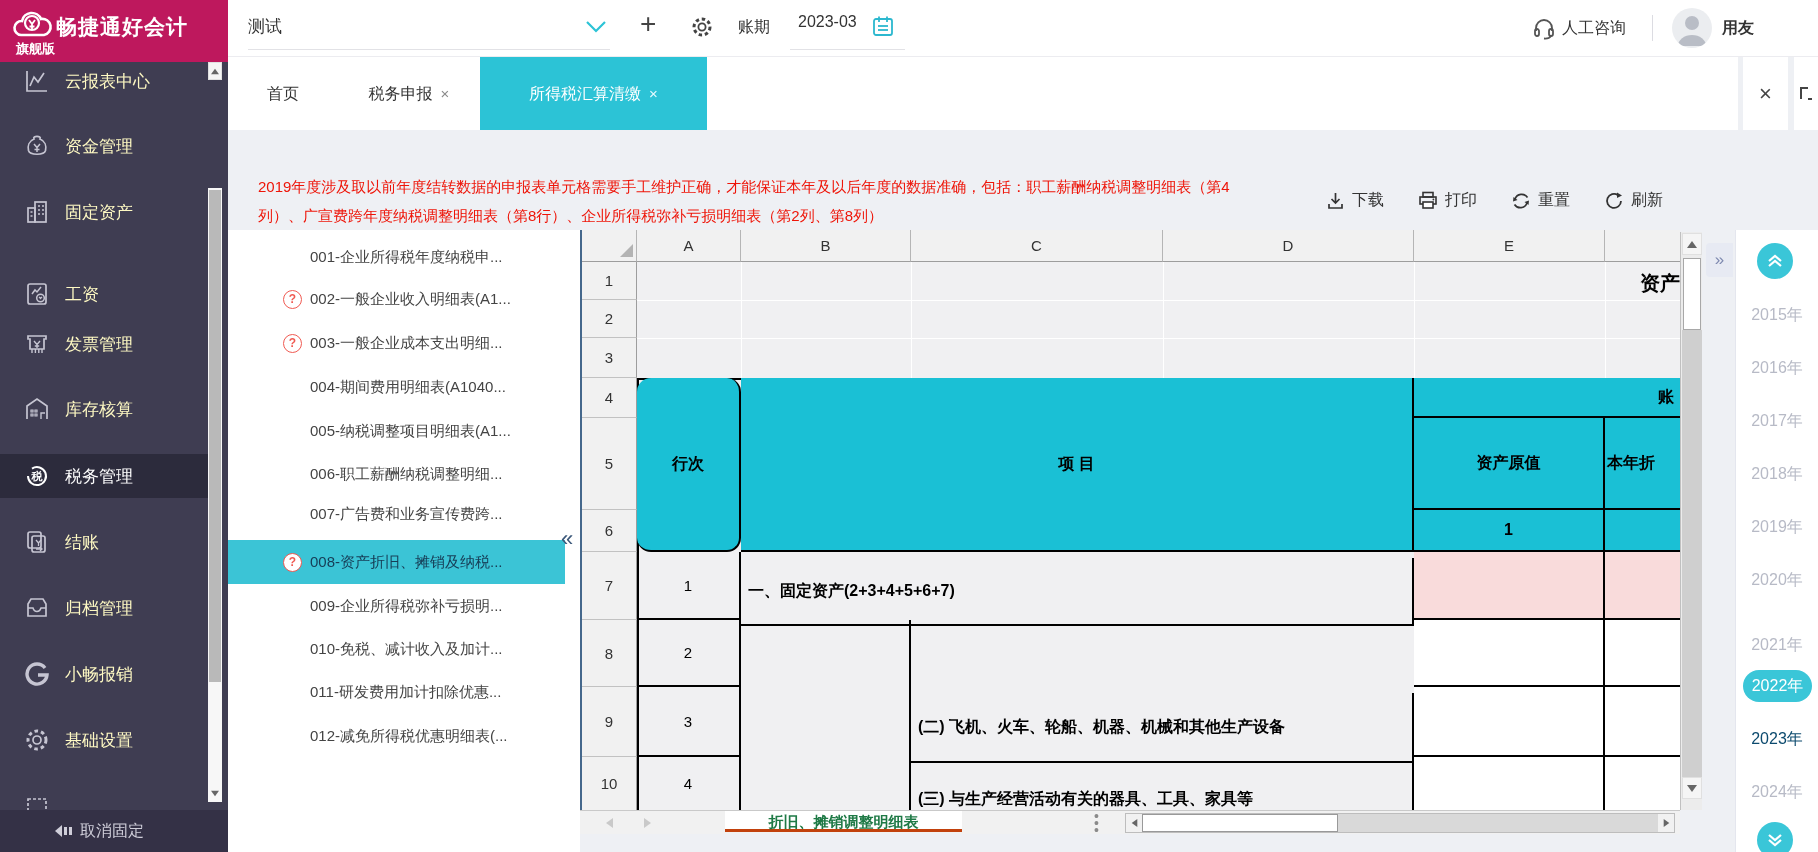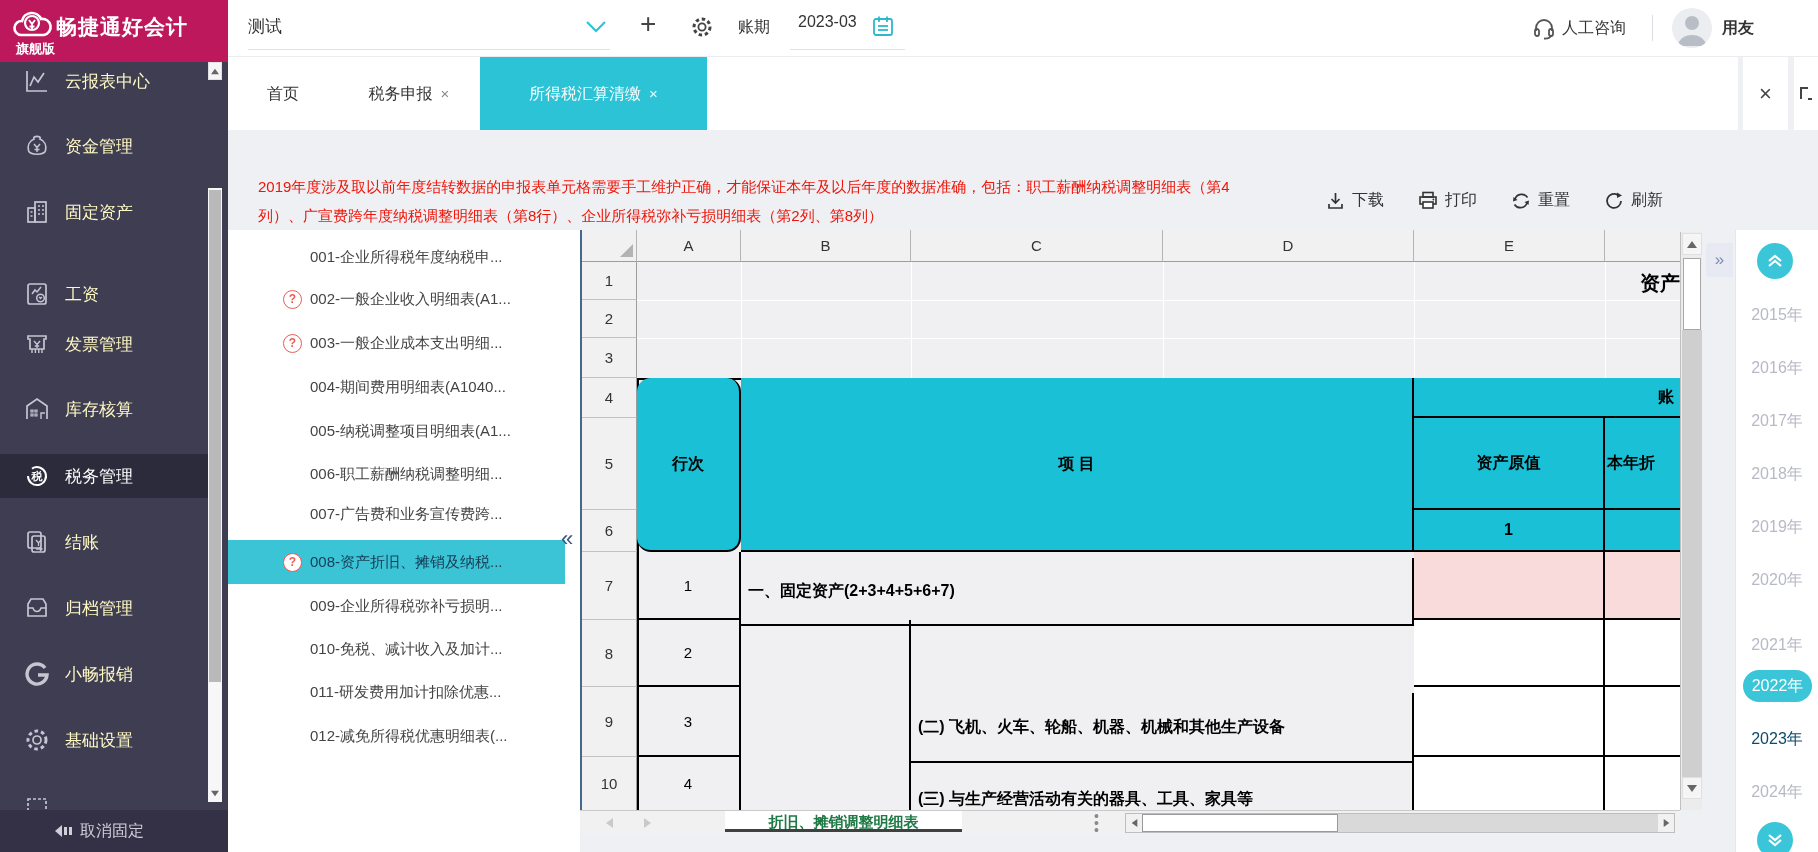--- a/index.html
+++ b/index.html
@@ -50,21 +50,21 @@
            text-align:center;font-size:15px;color:#333;display:flex;align-items:center;justify-content:center;}
   .gridline{background:#ffffff;}
   .tcell{border-right:2px solid #000;border-bottom:2px solid #000;font-size:16px;color:#000;}
   .thead{background:#1ac0d5;font-weight:bold;display:flex;align-items:center;justify-content:center;}
   .titem{font-weight:bold;display:flex;align-items:center;padding-left:7px;margin-top:6px;}
   .tno{display:flex;align-items:center;justify-content:center;font-size:15px;}
   .pink{background:#f9dbdb;}
   .white{background:#fff;}
   
   .sheetbar{left:580px;top:810px;width:1100px;height:24px;background:#f1f1f1;border-top:1px solid #c9c9c9;}
-  .sheettab{left:145px;top:0;width:237px;height:21px;background:#fff;border-bottom:3px solid #404040;
+  .sheettab{left:145px;top:0;width:237px;height:21px;background:#fff;border-bottom:3px solid #c2410c;
             text-align:center;font-size:15px;font-weight:bold;color:#1f7a46;line-height:22px;cursor:pointer;}
   
   .yearpanel{left:1735px;top:230px;width:83px;height:622px;background:#fff;border-left:1px solid #e4e6ee;}
   .year{left:1737px;width:80px;height:32px;text-align:center;line-height:32px;font-size:16px;color:#b7bac6;cursor:pointer;}
   .year-sel{left:1743px;width:69px;background:#3ac6d8;color:#fff;border-radius:16px;}
   .year-cur{color:#0c4a6e;}
   .circlebtn{width:36px;height:36px;border-radius:50%;background:#3ac6d8;display:flex;align-items:center;justify-content:center;cursor:pointer;}
   .flexc{display:flex;align-items:center;justify-content:center;}
 </style>
 </head>

